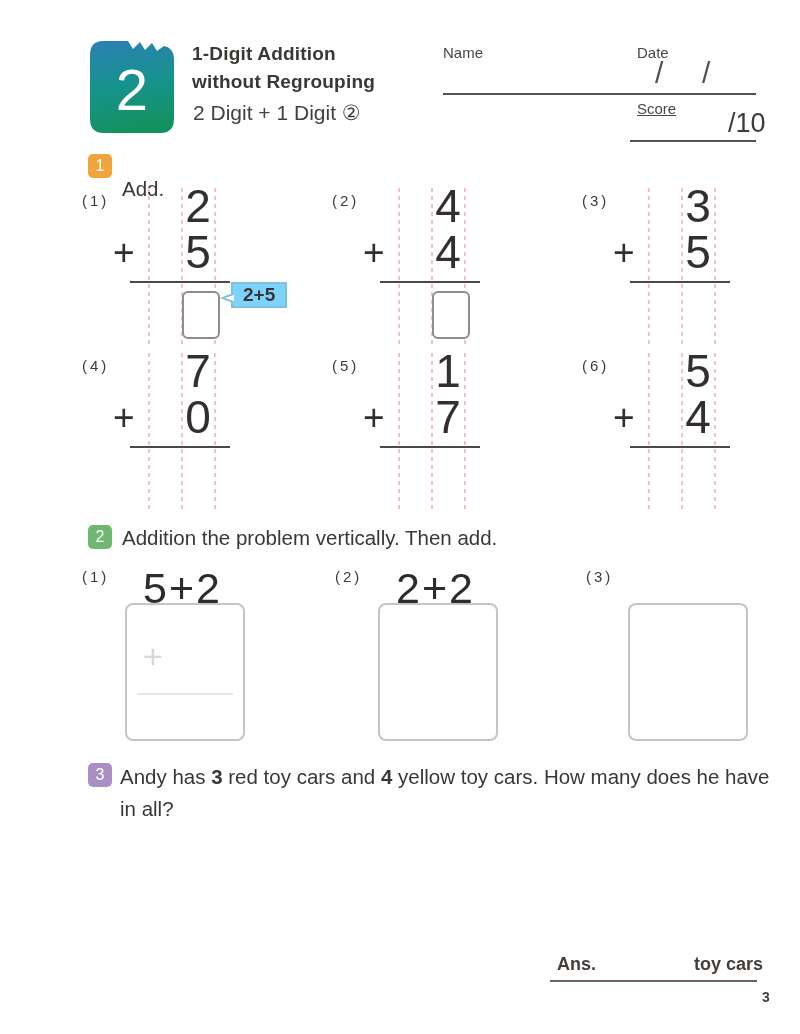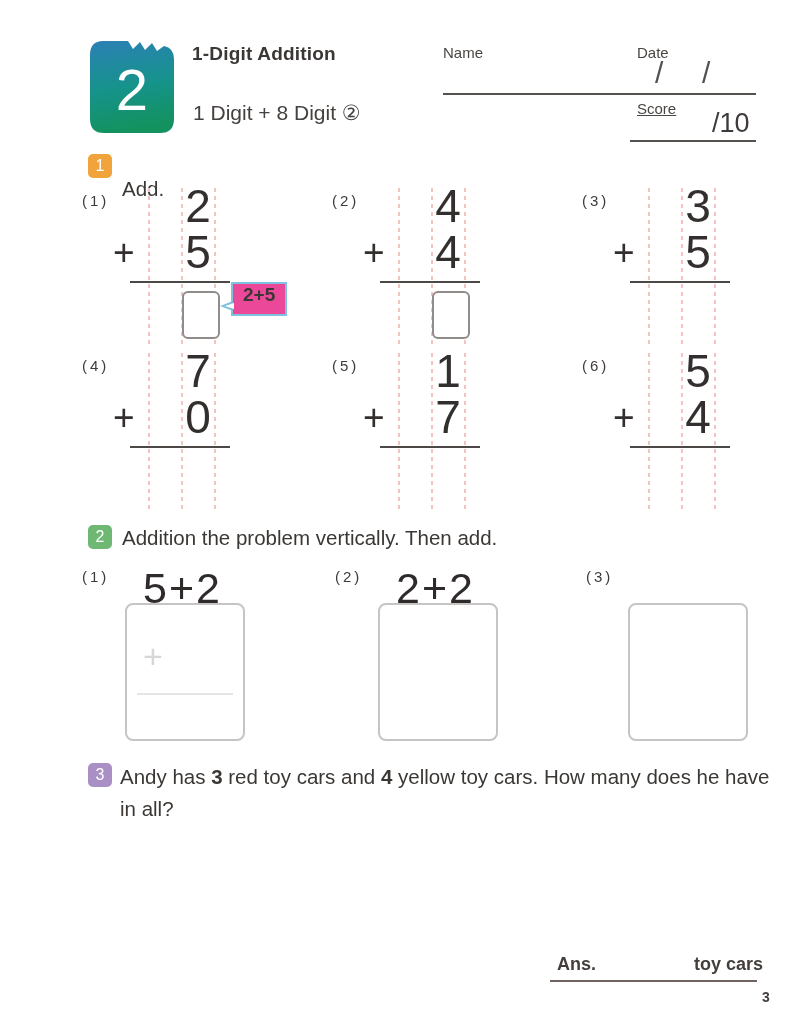--- a/index.html
+++ b/index.html
@@ -32,22 +32,22 @@
   .guide { position:absolute; top:0; bottom:0; width:2px;
            background:repeating-linear-gradient(to bottom,#f5c2c2 0 4px,transparent 4px 8px); }
   .g1 { left:68px; } .g2 { left:101px; } .g3 { left:134px; }
   .digit-top, .digit-bot { position:absolute; left:94px; width:48px; text-align:center;
                            font-size:46px; color:#332f2e; }
   .digit-top { top:-9px; } .digit-bot { top:37px; }
   .plus { position:absolute; left:33px; top:44px; font-size:37px; color:#332f2e; }
   .sumline { position:absolute; left:50px; top:93px; width:100px; height:2px; background:#4c4846; }
   .abox { position:absolute; left:102px; top:103px; width:38px; height:48px; background:#fff;
           border:2px solid #908c8a; border-radius:6px; }
-  .callout { position:absolute; left:151px; top:94px; border:2px solid #7fc2dd; background:#ec4899;
-             padding:0 10px 8px 10px; font-size:19px; font-weight:700; color:#3b3735; }
+  .callout { position:absolute; left:151px; top:94px; border:2px solid #7fc2dd; background:#7dd3fc;
+             padding:0 10px 0 10px; font-size:19px; font-weight:700; color:#3b3735; }
   .callout::before { content:""; position:absolute; left:-13px; bottom:3px; border-style:solid;
              border-width:5px 13px 5px 0; border-color:transparent #7fc2dd transparent transparent; }
   .callout::after { content:""; position:absolute; left:-8px; bottom:5px; border-style:solid;
              border-width:3px 9px 3px 0; border-color:transparent #ffffff transparent transparent; }
 
   
   .hprob { position:absolute; top:556px; width:250px; height:50px; }
   .hprob .lab { position:absolute; left:2px; top:12px; font-size:15px; letter-spacing:3px; }
   .hexpr { position:absolute; left:63px; top:-8px; font-size:43px; color:#2f2b2a; letter-spacing:2px;margin-top:16px; }
   .bigbox { position:absolute; top:603px; width:120px; height:138px; background:#fff;
@@ -80,30 +80,31 @@
           <stop offset="1" stop-color="#139260"></stop>
         </linearGradient>
       </defs>
       <path d="M15,3 L40,3 L45,11 L52,4 L57,12 L64,5 L69,13 L76,8 Q86,10 86,21 L86,81 Q86,95 72,95 L16,95 Q2,95 2,81 L2,17 Q2,3 15,3 Z" fill="url(#bg)"></path>
     </svg>
     <div class="num">2</div>
   </div>
 
   <div class="title">
     <div>1-Digit Addition</div>
-  </div>
-  <div class="subtitle">1 Digit + 8 Digit ②</div>
+    <div>without Regrouping</div>
+  </div>
+  <div class="subtitle">2 Digit + 1 Digit ②</div>
 
   <div class="fld-label" style="left:443px; top:44px;">Name</div>
   <div class="fld-label" style="left:637px; top:44px;">Date</div>
   <div class="date-slash" style="left:655px; top:56px;">/</div>
   <div class="date-slash" style="left:702px; top:56px;">/</div>
   <div class="rule" style="left:443px; top:93px; width:313px;"></div>
   <div class="fld-label" style="left:637px; top:100px;text-decoration:underline;">Score</div>
-  <div class="score-val" style="left:712px; top:108px;">/10</div>
+  <div class="score-val" style="left:728px; top:108px;">/10</div>
   <div class="rule" style="left:630px; top:140px; width:126px;"></div>
 
   <div class="sec-badge" style="left:88px; top:154px; background:#f1a43c;">1</div>
   <div class="sec-instr" style="left:122px; top:155px;margin-top:22px;">Add.</div>
 
   <div class="vprob" style="left:80px; top:188px;">
     <div class="guide g1"></div>
     <div class="guide g2"></div>
     <div class="guide g3"></div>
     <div class="lab">(1)</div>

